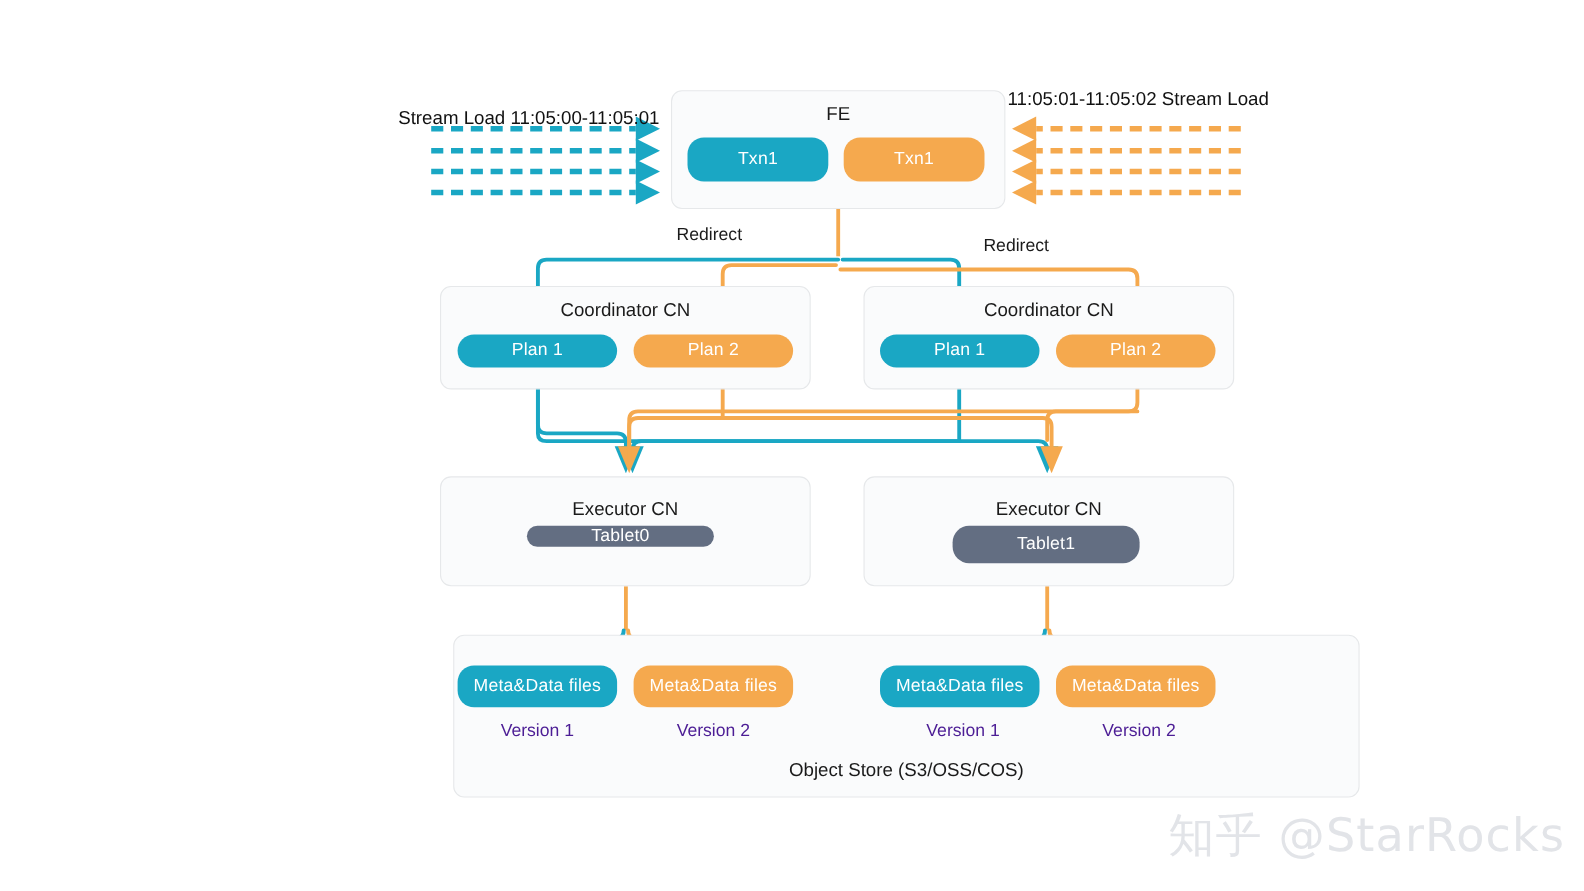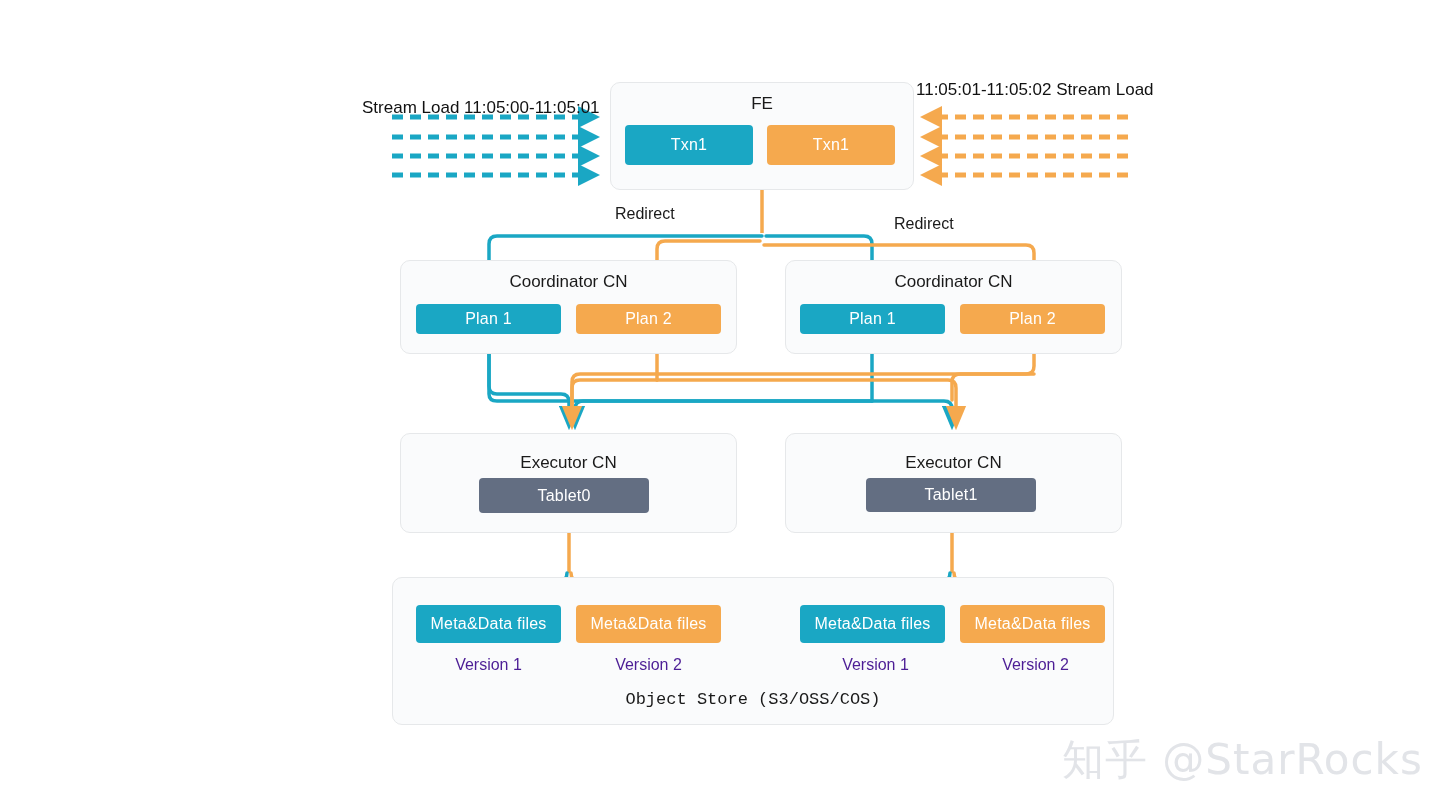--- a/index.html
+++ b/index.html
@@ -36,21 +36,21 @@
     left: 0;
     right: 0;
     text-align: center;
     font-size: 17px;
     color: #1a1a1a;
     white-space: nowrap;
   }
 
   .chip {
     position: absolute;
-    border-radius: 4px;
+    border-radius: 15px;
     display: flex;
     align-items: center;
     justify-content: center;
     color: #ffffff;
     font-size: 16px;
     box-sizing: border-box;
     letter-spacing: .2px;
   }
   .chip.teal   { background: #1aa7c4; }
   .chip.orange { background: #f5a94e; }
@@ -189,28 +189,28 @@
 
 <div class="panel" style="left:785px; top:260px; width:337px; height:94px;">
   <div class="panel-title" style="top:11px;">Coordinator CN</div>
 </div>
 <div class="chip teal" style="left:800px; top:304px; width:145px; height:30px;">Plan 1</div>
 <div class="chip orange" style="left:960px; top:304px; width:145px; height:30px;">Plan 2</div>
 
 <div class="panel" style="left:400px; top:433px; width:337px; height:100px;">
   <div class="panel-title" style="top:19px;">Executor CN</div>
 </div>
-<div class="chip slate" style="left:479px; top:478px; width:170px; height:35px;">Tablet0</div>
+<div class="chip slate" style="left:479px; top:478px; width:170px; height:19px;">Tablet0</div>
 
 <div class="panel" style="left:785px; top:433px; width:337px; height:100px;">
   <div class="panel-title" style="top:19px;">Executor CN</div>
 </div>
 <div class="chip slate" style="left:866px; top:478px; width:170px; height:34px;">Tablet1</div>
 
-<div class="panel" style="left:392px; top:577px; width:722px; height:148px;font-family:Liberation Mono, monospace;">
+<div class="panel" style="left:412px; top:577px; width:824px; height:148px;">
   <div class="caption" style="top:112px;">Object Store (S3/OSS/COS)</div>
 </div>
 
 <div class="chip teal" style="left:416px; top:605px; width:145px; height:38px;">Meta&amp;Data files</div>
 <div class="plain-label" style="left:416px; top:656px; width:145px; text-align:center;">Version 1</div>
 
 <div class="chip orange" style="left:576px; top:605px; width:145px; height:38px;">Meta&amp;Data files</div>
 <div class="plain-label" style="left:576px; top:656px; width:145px; text-align:center;">Version 2</div>
 
 <div class="chip teal" style="left:800px; top:605px; width:145px; height:38px;">Meta&amp;Data files</div>

